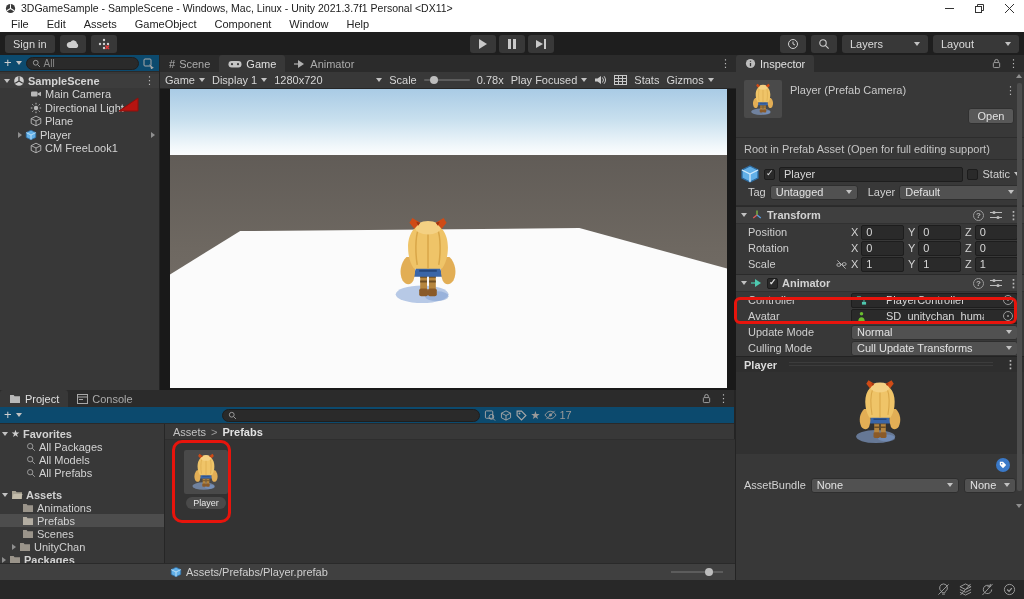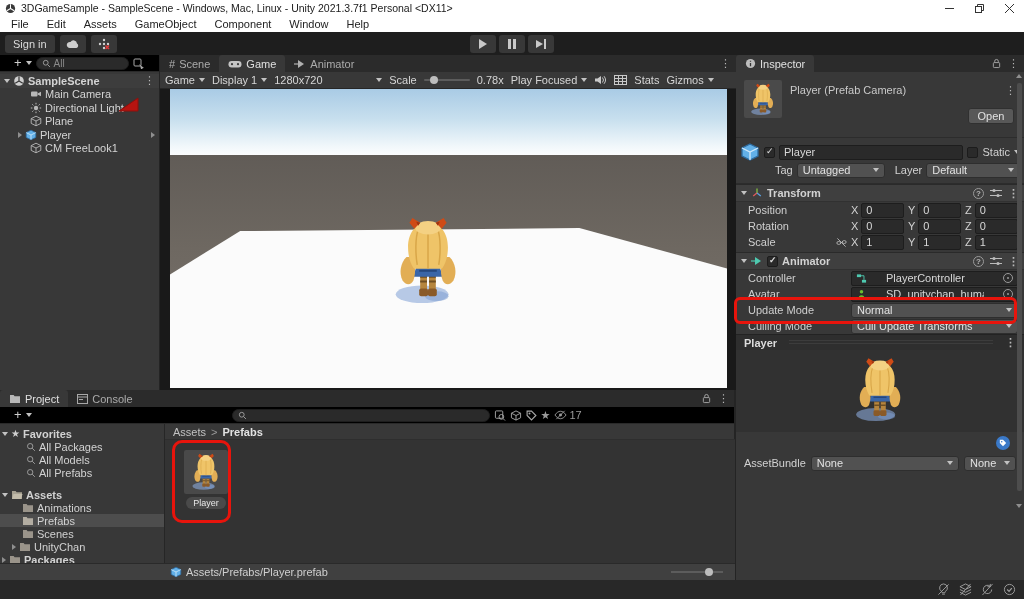--- a/index.html
+++ b/index.html
@@ -35,21 +35,21 @@
 .pick{width:10px;height:10px;border:1px solid #9a9a9a;border-radius:50%;position:relative;flex:none}
 .pick::after{content:"";position:absolute;left:3px;top:3px;width:2px;height:2px;border-radius:50%;background:#9a9a9a}
 
 .panel{position:absolute;background:#383838}
 .ts{height:17px;background:#2b2b2b;display:flex;align-items:stretch}
 .tab{display:flex;align-items:center;gap:4px;padding:0 9px;color:#ababab}
 .tab.on{background:#383838;color:#e0e0e0;border-radius:3px 3px 0 0}
 .tsr{margin-left:auto;display:flex;align-items:center;gap:7px;padding-right:5px}
 
 #hier{left:0;top:55px;width:160px;height:335px;border-right:1px solid #242424}
-.ptb{height:17px;background:#000000;border-bottom:1px solid #2a2a2a;display:flex;align-items:center;gap:4px;padding:0 14px}
+.ptb{height:17px;background:#0c4a6e;border-bottom:1px solid #2a2a2a;display:flex;align-items:center;gap:4px;padding:0 4px}
 .sbox{flex:1;background:#2a2a2a;border:1px solid #1e1e1e;border-radius:8px;height:13px;display:flex;align-items:center;gap:3px;padding:0 5px;color:#8a8a8a;font-size:10px;min-width:0}
 .hrow{height:13.5px;display:flex;align-items:center;gap:3px;white-space:nowrap}
 .hrow .lbl{color:#d4d4d4}
 .bold{font-weight:bold}
 .bluetxt{color:#5ea5e8}
 
 #center{left:160px;top:55px;width:576px;height:335px}
 .gtb{height:17px;background:#383838;border-bottom:1px solid #262626;display:flex;align-items:center;gap:7px;padding:0 5px;color:#d6d6d6;white-space:nowrap}
 .tpop{display:flex;align-items:center;gap:4px}
 .slider{width:46px;height:2px;background:#5c5c5c;border-radius:1px;position:relative}
@@ -199,20 +199,42 @@
         <g fill="#cfcfcf">
           <circle cx="6" cy="2" r="1.2"></circle>
           <circle cx="6" cy="10" r="1.2"></circle>
           <circle cx="2" cy="6" r="1.2"></circle>
           <circle cx="10" cy="6" r="1.2"></circle>
           <circle cx="6" cy="6" r="1.2"></circle>
         </g>
         <path d="M7.5 7.5 11 11M11 7.5 7.5 11" stroke="#e03a3a" stroke-width="1.5"></path>
       </svg>
     </div>
+  <div id="tbright">
+    <div class="tbb tbi">
+        <svg width="12" height="12" viewBox="0 0 12 12">
+          <circle cx="6" cy="6" r="4.5" fill="none" stroke="#cfcfcf"></circle>
+          <path d="M6 3.5V6l2 1" stroke="#cfcfcf" fill="none"></path>
+        </svg>
+      </div>
+    <div class="tbb tbi">
+        <svg width="12" height="12" viewBox="0 0 12 12">
+          <circle cx="5" cy="5" r="3.2" fill="none" stroke="#cfcfcf" stroke-width="1.1"></circle>
+          <path d="M7.4 7.4 10.6 10.6" stroke="#cfcfcf" stroke-width="1.1"></path>
+        </svg>
+      </div>
+    <div class="tbb ddl">
+        <span>Layers</span>
+        <span class="carD"></span>
+      </div>
+    <div class="tbb ddl">
+        <span>Layout</span>
+        <span class="carD"></span>
+      </div>
+  </div>
 </div>
 <div id="playgrp">
   <div class="tbb tbi">
       <span class="playtri"></span>
     </div>
   <div class="tbb tbi">
       <span class="pausebars">
         <i></i>
         <i></i>
       </span>
@@ -388,36 +410,39 @@
         <svg width="26" height="33">
           <use href="#chibi"></use>
         </svg>
       </div>
     <span id="ititle">Player (Prefab Camera)</span>
     <span class="keb" style="position:absolute;right:8px;top:12px"></span>
     <div id="openbtn">
         <span>Open</span>
       </div>
   </div>
+  <div id="rootnote">
+      <span>Root in Prefab Asset (Open for full editing support)</span>
+    </div>
   <div id="goblk">
     <div class="gorow">
       <svg width="20" height="20" viewBox="0 0 12 12">
           <path d="M6 1.2 10.8 3.6v4.8L6 10.8 1.2 8.4V3.6Z" fill="#62b0e8" stroke="#2e6a9e" stroke-width=".8"></path>
           <path d="M1.2 3.6 6 6l4.8-2.4M6 6v4.8" fill="none" stroke="#cfe8fa" stroke-width=".8"></path>
         </svg>
       <span class="chk on"></span>
       <div class="fld" style="flex:1">
           <span>Player</span>
         </div>
       <span class="chk"></span>
       <span>Static</span>
       <span class="carD"></span>
     </div>
     <div class="gorow">
-      <span style="margin-left:35px">Tag</span>
+      <span style="margin-left:8px">Tag</span>
       <div class="pop" style="width:88px">
           <span>Untagged</span>
           <span class="carD"></span>
         </div>
       <span style="margin-left:6px">Layer</span>
       <div class="pop" style="flex:1">
           <span>Default</span>
           <span class="carD"></span>
         </div>
     </div>

